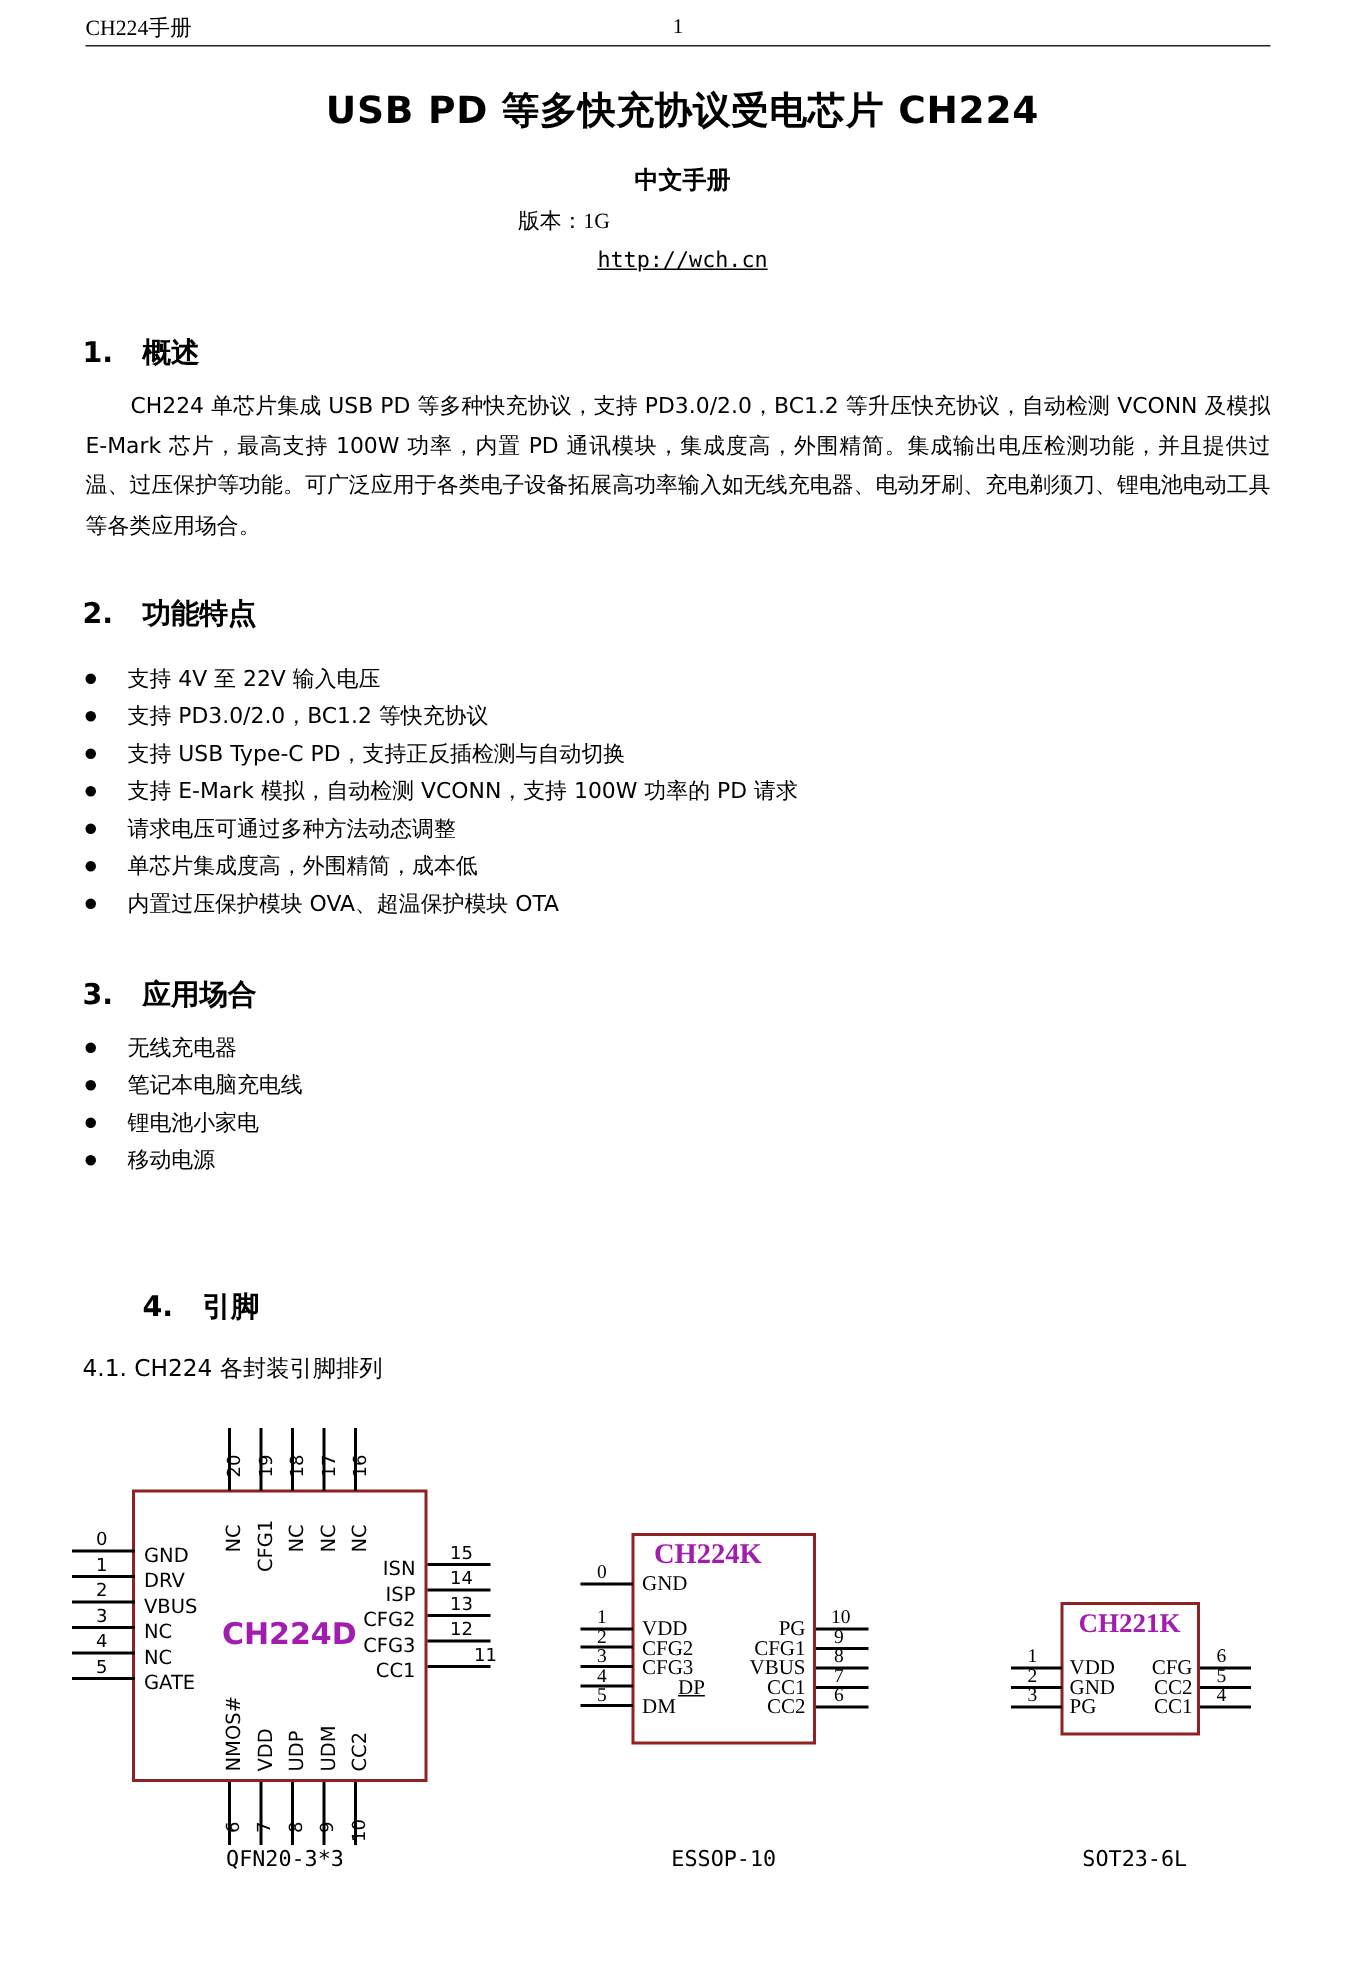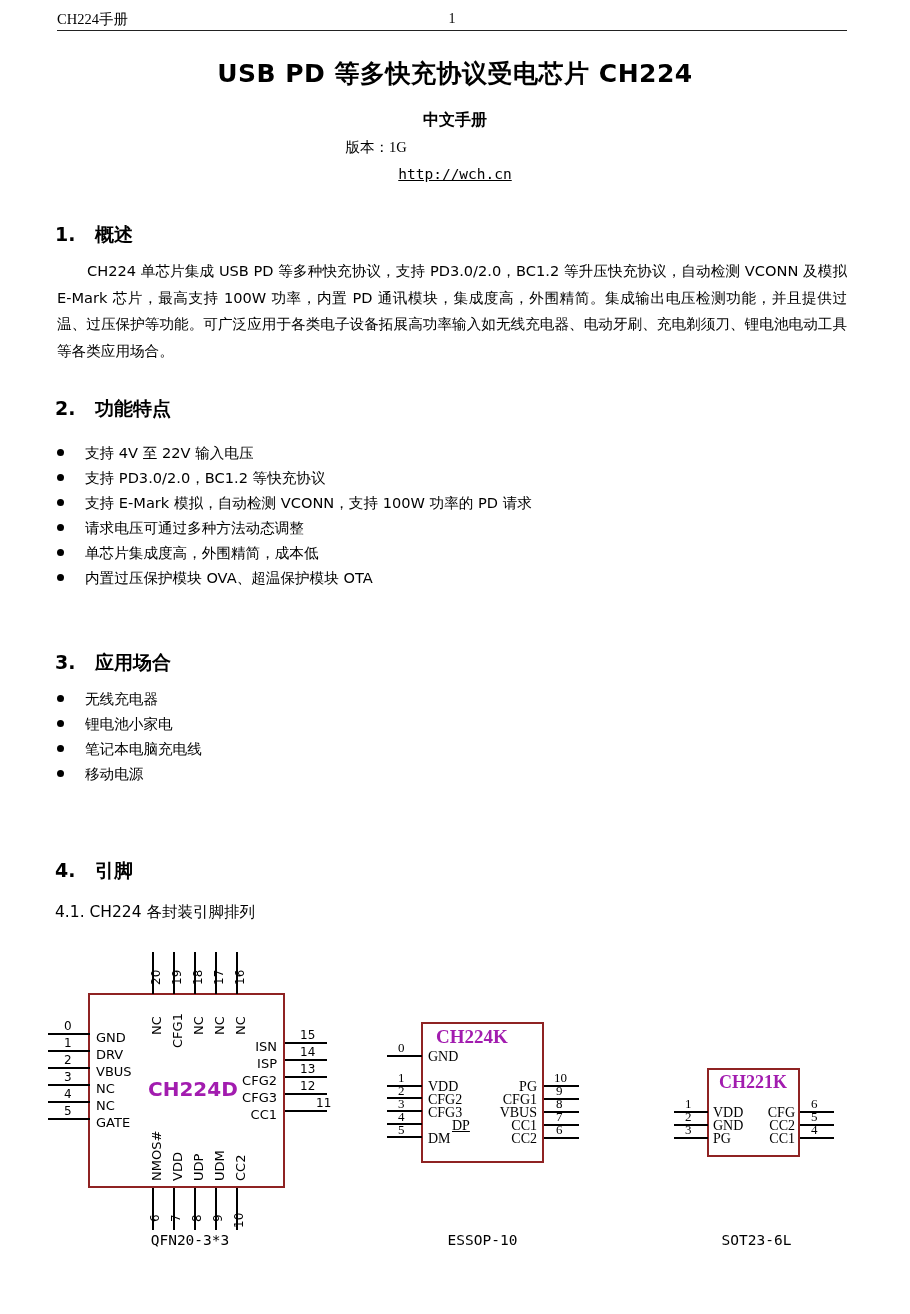--- a/index.html
+++ b/index.html
@@ -172,37 +172,38 @@
     <span class="num">1.</span><span>概述</span>
   </div>
   <div class="para" style="top:258px;">CH224 单芯片集成 USB PD 等多种快充协议，支持 PD3.0/2.0，BC1.2 等升压快充协议，自动检测 VCONN 及模拟 E-Mark 芯片，最高支持 100W 功率，内置 PD 通讯模块，集成度高，外围精简。集成输出电压检测功能，并且提供过温、过压保护等功能。可广泛应用于各类电子设备拓展高功率输入如无线充电器、电动牙刷、充电剃须刀、锂电池电动工具等各类应用场合。</div>
 
   <div class="sec-h" style="top:396px;">
     <span class="num">2.</span><span>功能特点</span>
   </div>
   <div class="bullets" style="top:440px;">
     <div class="bullet">支持 4V 至 22V 输入电压</div>
     <div class="bullet">支持 PD3.0/2.0，BC1.2 等快充协议</div>
+    <div class="bullet">支持 USB Type-C PD，支持正反插检测与自动切换</div>
     <div class="bullet">支持 E-Mark 模拟，自动检测 VCONN，支持 100W 功率的 PD 请求</div>
     <div class="bullet">请求电压可通过多种方法动态调整</div>
     <div class="bullet">单芯片集成度高，外围精简，成本低</div>
     <div class="bullet">内置过压保护模块 OVA、超温保护模块 OTA</div>
   </div>
 
   <div class="sec-h" style="top:650px;">
     <span class="num">3.</span><span>应用场合</span>
   </div>
   <div class="bullets" style="top:686px;">
     <div class="bullet">无线充电器</div>
+    <div class="bullet">笔记本电脑充电线</div>
     <div class="bullet">锂电池小家电</div>
-    <div class="bullet">笔记本电脑充电线</div>
     <div class="bullet">移动电源</div>
   </div>
 
-  <div class="sec-h" style="top:858px;">
+  <div class="sec-h" style="top:858px;margin-left:40px;">
     <span class="num">4.</span><span>引脚</span>
   </div>
   <div class="sec-sub" style="top:902px;">4.1. CH224 各封装引脚排列</div>
 
   <div class="pkg" id="qfn20" style="left:0;top:0;width:910px;height:1314px;pointer-events:none;">
 
     <div class="chip-box" style="left:88px;top:993px;width:197px;height:195px;"></div>
     <div class="chip-name" style="left:148px;top:1077px;font-size:20px;">CH224D</div>
 
     <div class="lead lead-h" style="left:48px;top:1033px;width:42px;"></div>

